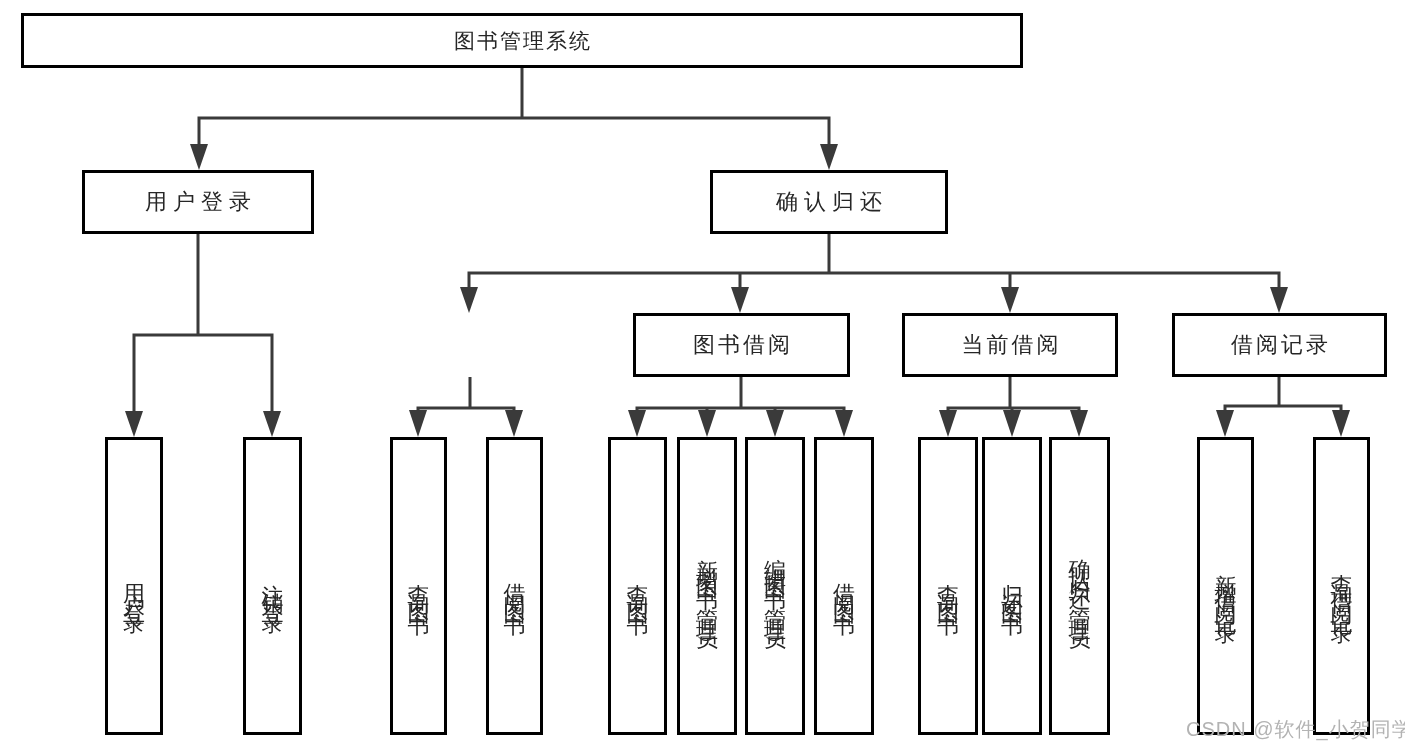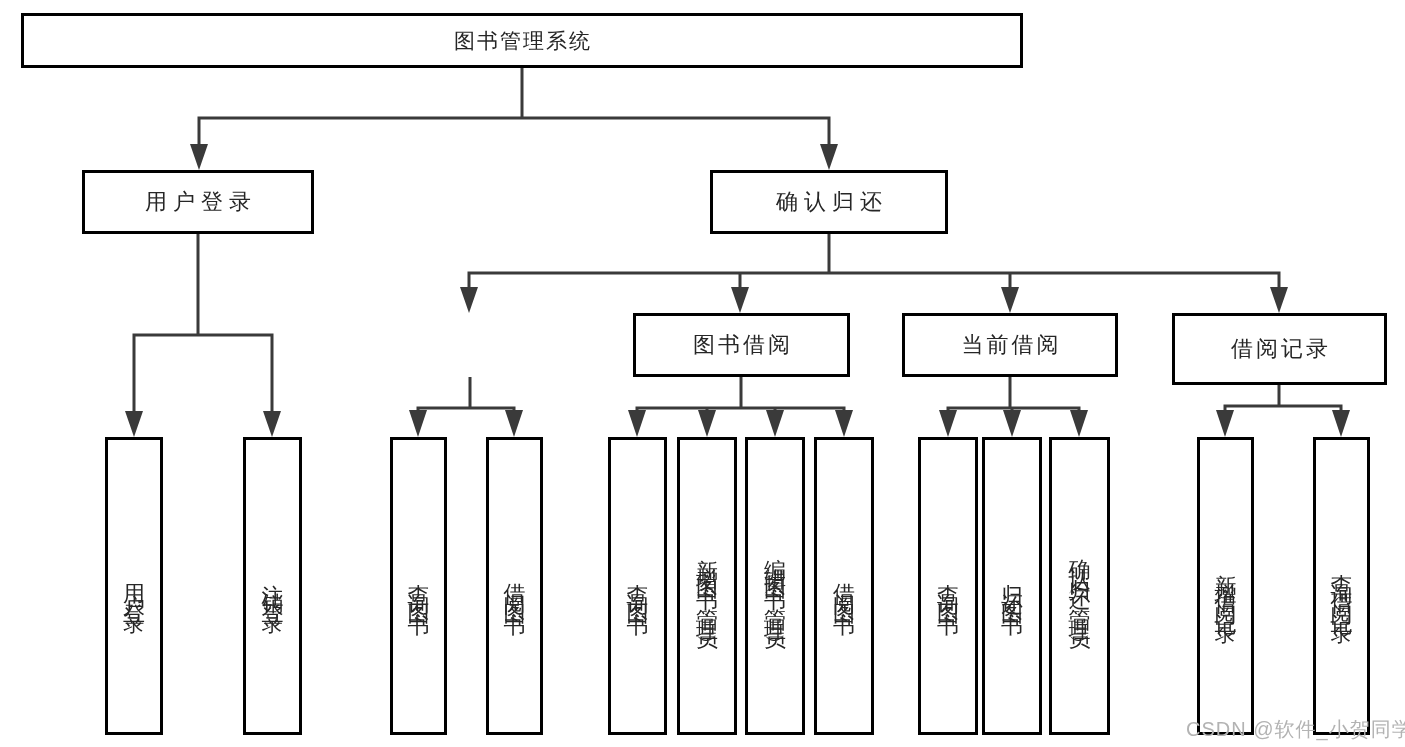--- a/index.html
+++ b/index.html
@@ -117,21 +117,21 @@
   <div class="node h-node" style="left:710px; top:170px; width:238px; height:64px;">
     <span>确认归还</span>
   </div>
 
   <div class="node h-node l3-node" style="left:633px; top:313px; width:217px; height:64px;">
     <span>图书借阅</span>
   </div>
   <div class="node h-node l3-node" style="left:902px; top:313px; width:216px; height:64px;">
     <span>当前借阅</span>
   </div>
-  <div class="node h-node l3-node" style="left:1172px; top:313px; width:215px; height:72px;">
+  <div class="node h-node l3-node" style="left:1172px; top:313px; width:215px; height:64px;">
     <span>借阅记录</span>
   </div>
 
   <div class="node v-node" style="left:105px; top:437px; width:58px; height:298px;">
     <span>用户登录</span>
   </div>
   <div class="node v-node" style="left:243px; top:437px; width:59px; height:298px;">
     <span>注销登录</span>
   </div>
 

